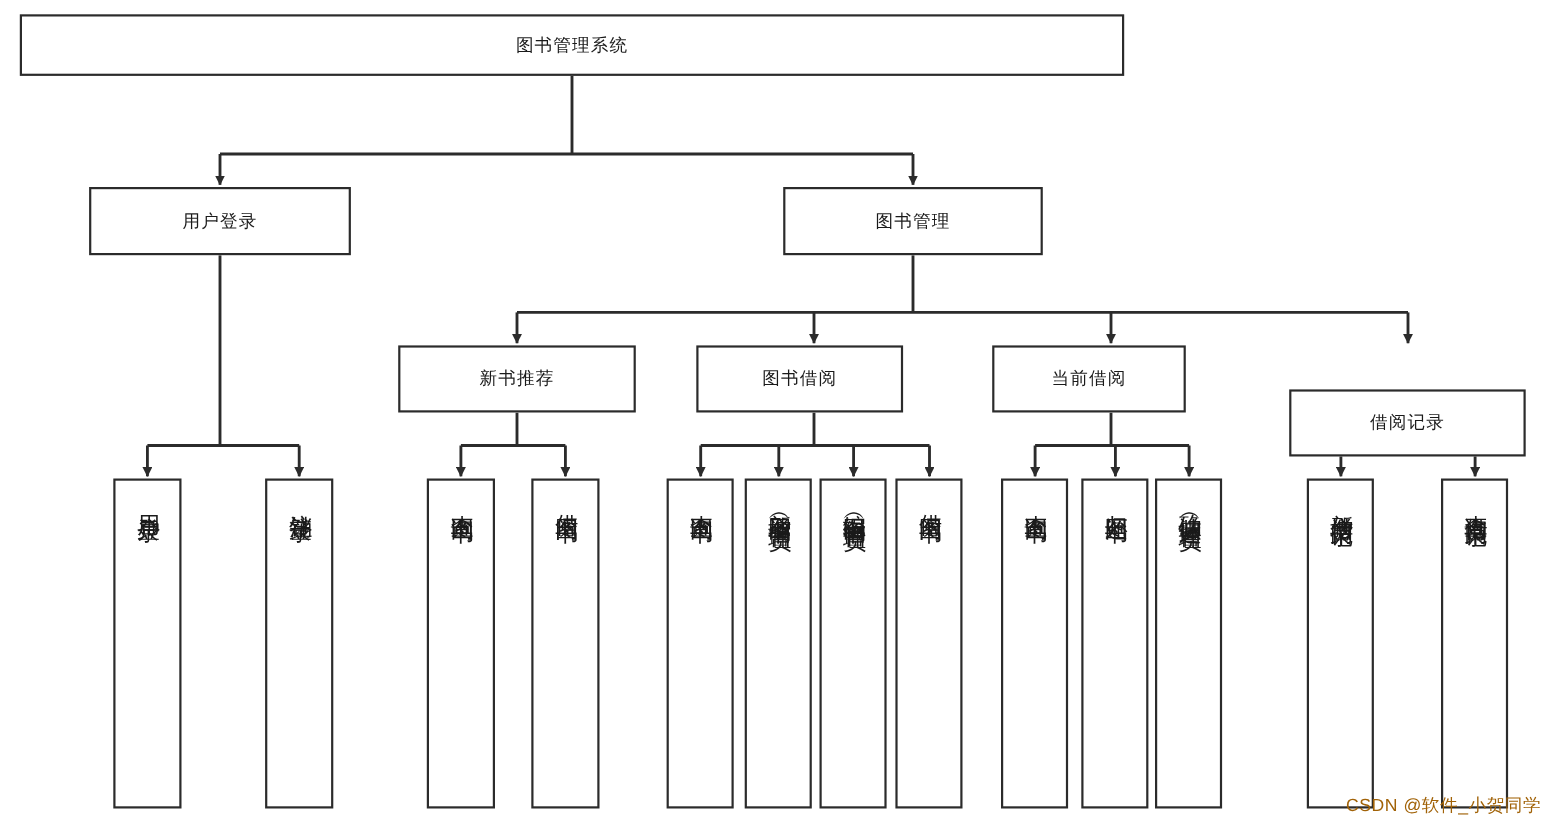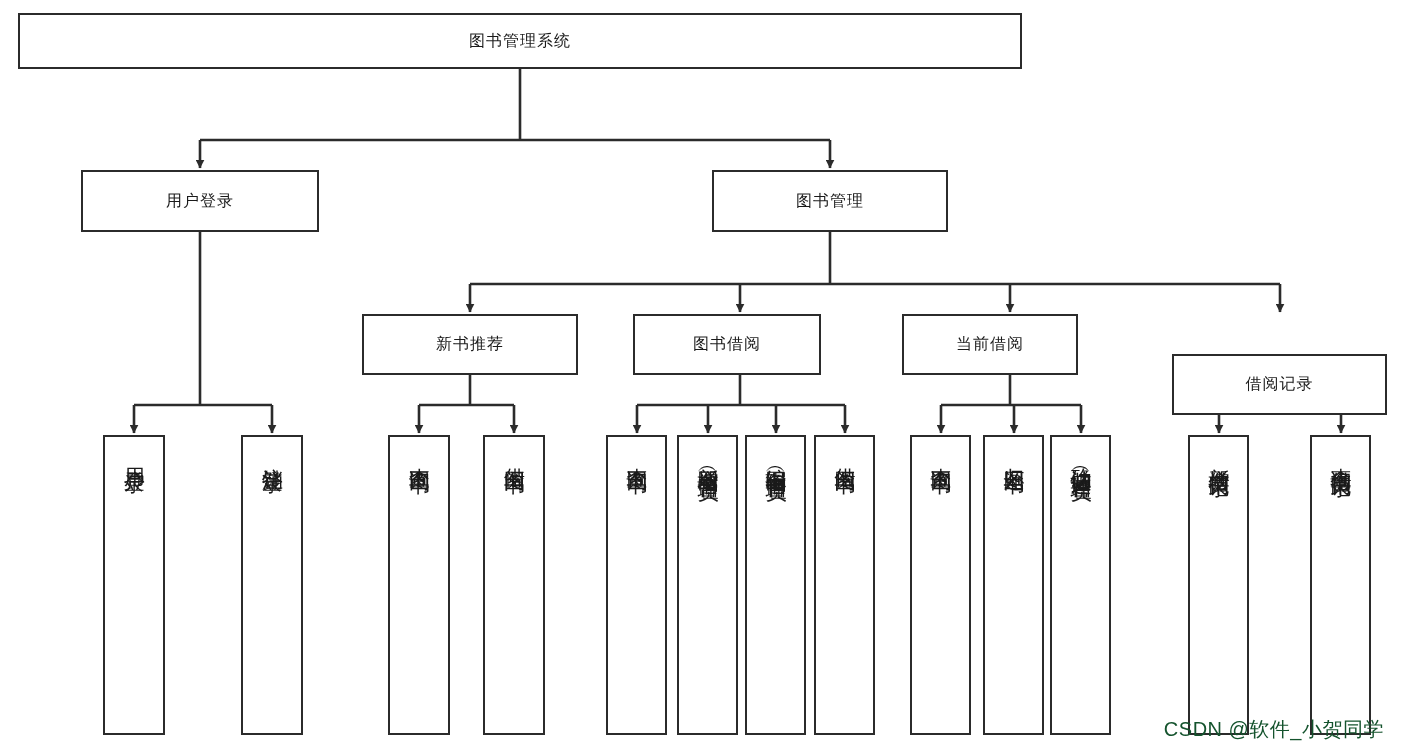--- a/index.html
+++ b/index.html
@@ -53,24 +53,24 @@
     line-height: 1.18;
     letter-spacing: 2px;
     white-space: nowrap;
     text-align: left;
   }
   .node .htext {
     white-space: nowrap;
   }
   .watermark {
     position: absolute;
-    right: 21px;
+    right: 4px;
     bottom: 4px;
-    font-size: 20px;
-    color: #14532d;
+    font-size: 16px;
+    color: #a16207;
     white-space: nowrap;
     letter-spacing: 0.5px;
   }
 </style>
 </head>
 <body>
 
 <div id="diagram-root">
 
   <svg class="edges" viewBox="0 0 1405 747" xmlns="http://www.w3.org/2000/svg">

